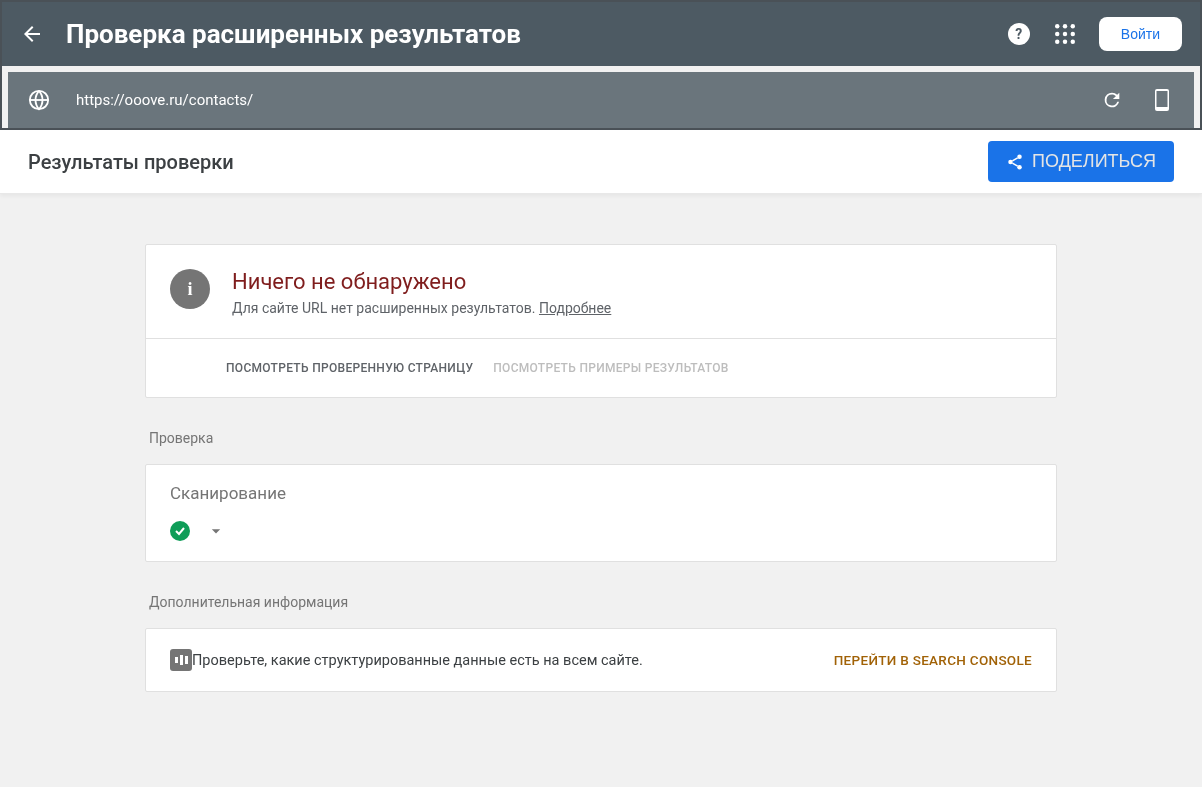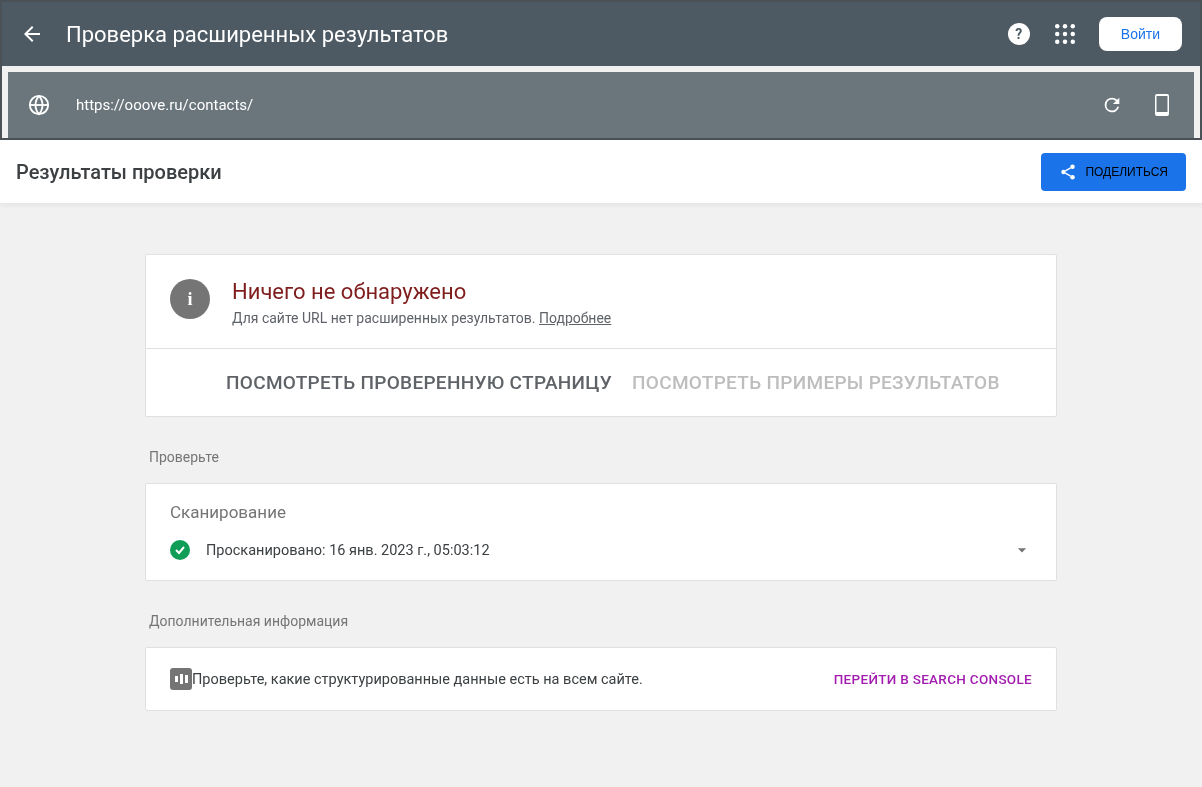--- a/index.html
+++ b/index.html
@@ -2,62 +2,62 @@
 <html><head>
 <meta charset="utf-8">
 <style>
 * { box-sizing: border-box; margin: 0; padding: 0; }
 body { font-family: Roboto, Arial, sans-serif; background: #f1f1f1; width: 1202px; height: 787px; overflow: hidden; }
 
 .top-frame { border: 2px solid #4a5157; }
 
 .header-top { background: #4d5a63; height: 64px; display: flex; align-items: center; padding: 0 18px; color: #fff; }
 .back-btn { width: 24px; height: 24px; display: flex; align-items: center; justify-content: center; cursor: pointer; margin-right: 22px; }
-.app-title { font-size: 22px; font-weight: 400; flex: 1; }
+.app-title { font-size: 26px; font-weight: 700; flex: 1; }
 .header-right { display: flex; align-items: center; gap: 22px; }
 .icon-btn { width: 24px; height: 24px; display: flex; align-items: center; justify-content: center; cursor: pointer; }
 .help-circle { width: 22px; height: 22px; background: #fff; border-radius: 50%; display: flex; align-items: center; justify-content: center; color: #4d5a63; font-weight: 700; font-size: 14px; }
 .login-btn { background: #fff; color: #1a73e8; font-size: 14px; font-weight: 500; padding: 9px 22px; border-radius: 8px; border: none; cursor: pointer; }
 
-.url-bar { background: #6a757c; height: 66px; display: flex; align-items: center; padding: 0 20px; margin: 6px 6px 0 6px; color: #fff; }
+.url-bar { background: #6a757c; height: 56px; display: flex; align-items: center; padding: 0 20px; margin: 6px 6px 0 6px; color: #fff; }
 .globe { margin-right: 26px; }
 .url-text { font-size: 15px; flex: 1; }
 .url-actions { display: flex; gap: 26px; }
 
-.results-header { background: #fff; height: 64px; display: flex; align-items: center; padding: 0 16px; border-bottom: 1px solid #e8e8e8; box-shadow: 0 2px 4px rgba(0,0,0,0.05); }
+.results-header { background: #fff; height: 64px; display: flex; align-items: center; padding: 0 28px; border-bottom: 1px solid #e8e8e8; box-shadow: 0 2px 4px rgba(0,0,0,0.05); }
 .results-title { font-size: 20px; font-weight: 500; color: #3c4043; flex: 1; }
-.share-btn { background: #1a73e8; color: #000000; font-size: 12px; font-weight: 500; padding: 10px 18px; border-radius: 4px; border: none; cursor: pointer; display: flex; align-items: center; gap: 8px; }
+.share-btn { background: #1a73e8; color: #e5e5e5; font-size: 18px; font-weight: 500; padding: 10px 18px; border-radius: 4px; border: none; cursor: pointer; display: flex; align-items: center; gap: 8px; }
 
 .content { max-width: 912px; margin: 0 auto; padding-top: 50px; }
 
 .card { background: #fff; border: 1px solid #e0e0e0; border-radius: 2px; }
 .status-card { display: flex; padding: 24px 24px 22px 24px; gap: 22px; }
 .status-icon { width: 40px; height: 40px; background: #757575; border-radius: 50%; display: flex; align-items: center; justify-content: center; color: #fff; font-family: Georgia, serif; font-weight: 700; font-size: 18px; flex-shrink: 0; }
 .status-title { font-size: 22px; color: #7f1d1d; margin-bottom: 6px; }
 .status-desc { font-size: 14px; color: #5f6368; }
 .status-desc a { color: #5f6368; }
 
 .tabs-row { border-top: 1px solid #e0e0e0; display: flex; padding: 22px 24px 22px 80px; gap: 20px; }
-.tab-link { font-size: 19px; font-weight: 500; color: #5f6368; letter-spacing: 0.3px; cursor: pointer; }
+.tab-link { font-size: 12px; font-weight: 500; color: #5f6368; letter-spacing: 0.3px; cursor: pointer; }
 .tab-disabled { color: #bdbdbd; cursor: default; }
 
 .section-label { font-size: 14px; color: #757575; margin: 32px 0 18px 4px; }
 
 .scan-card { padding: 18px 24px 20px 24px; }
 .scan-label { font-size: 17px; color: #757575; margin-bottom: 18px; }
 .scan-row { display: flex; align-items: center; gap: 16px; cursor: pointer; }
 .check-circle { width: 20px; height: 20px; background: #0f9d58; border-radius: 50%; display: flex; align-items: center; justify-content: center; flex-shrink: 0; }
 .scan-text { font-size: 14.5px; color: #3c4043; flex: 1; }
 .chevron { color: #757575; }
 
 .info-card { padding: 20px 24px; display: flex; align-items: center; }
 .bar-icon { width: 22px; height: 22px; background: #757575; border-radius: 3px; display: flex; align-items: center; justify-content: center; gap: 2px; flex-shrink: 0; }
 .bar-icon span { width: 3px; background: #fff; display: block; }
 .info-text { font-size: 14.5px; color: #3c4043; flex: 1; }
-.goto-link { font-size: 13.5px; font-weight: 500; color: #a21caf; letter-spacing: 0.3px; cursor: pointer; }
+.goto-link { font-size: 13.5px; font-weight: 500; color: #a16207; letter-spacing: 0.3px; cursor: pointer; }
 
 svg { display: block; }
 </style>
 </head>
 <body>
 
 <div class="top-frame">
 <div class="header-top">
   <div class="back-btn">
     <svg width="24" height="24" viewBox="0 0 24 24" fill="#fff">
@@ -135,31 +135,30 @@
           <span>Для сайте URL нет расширенных результатов. </span><a href="#">Подробнее</a>
         </div>
       </div>
     </div>
     <div class="tabs-row">
       <div class="tab-link">ПОСМОТРЕТЬ ПРОВЕРЕННУЮ СТРАНИЦУ</div>
       <div class="tab-link tab-disabled">ПОСМОТРЕТЬ ПРИМЕРЫ РЕЗУЛЬТАТОВ</div>
     </div>
   </div>
 
-  <div class="section-label">Проверьте</div>
+  <div class="section-label">Проверка</div>
 
   <div class="card scan-card">
     <div class="scan-label">Сканирование</div>
     <div class="scan-row">
       <div class="check-circle">
         <svg width="12" height="12" viewBox="0 0 24 24" fill="none" stroke="#fff" stroke-width="4">
             <polyline points="4,12 10,18 20,6"></polyline>
           </svg>
       </div>
-      <div class="scan-text">Просканировано: 16 янв. 2023 г., 05:03:12</div>
       <div class="chevron">
         <svg width="20" height="20" viewBox="0 0 24 24" fill="#757575">
             <path d="M7 10l5 5 5-5z"></path>
           </svg>
       </div>
     </div>
   </div>
 
   <div class="section-label">Дополнительная информация</div>
 

